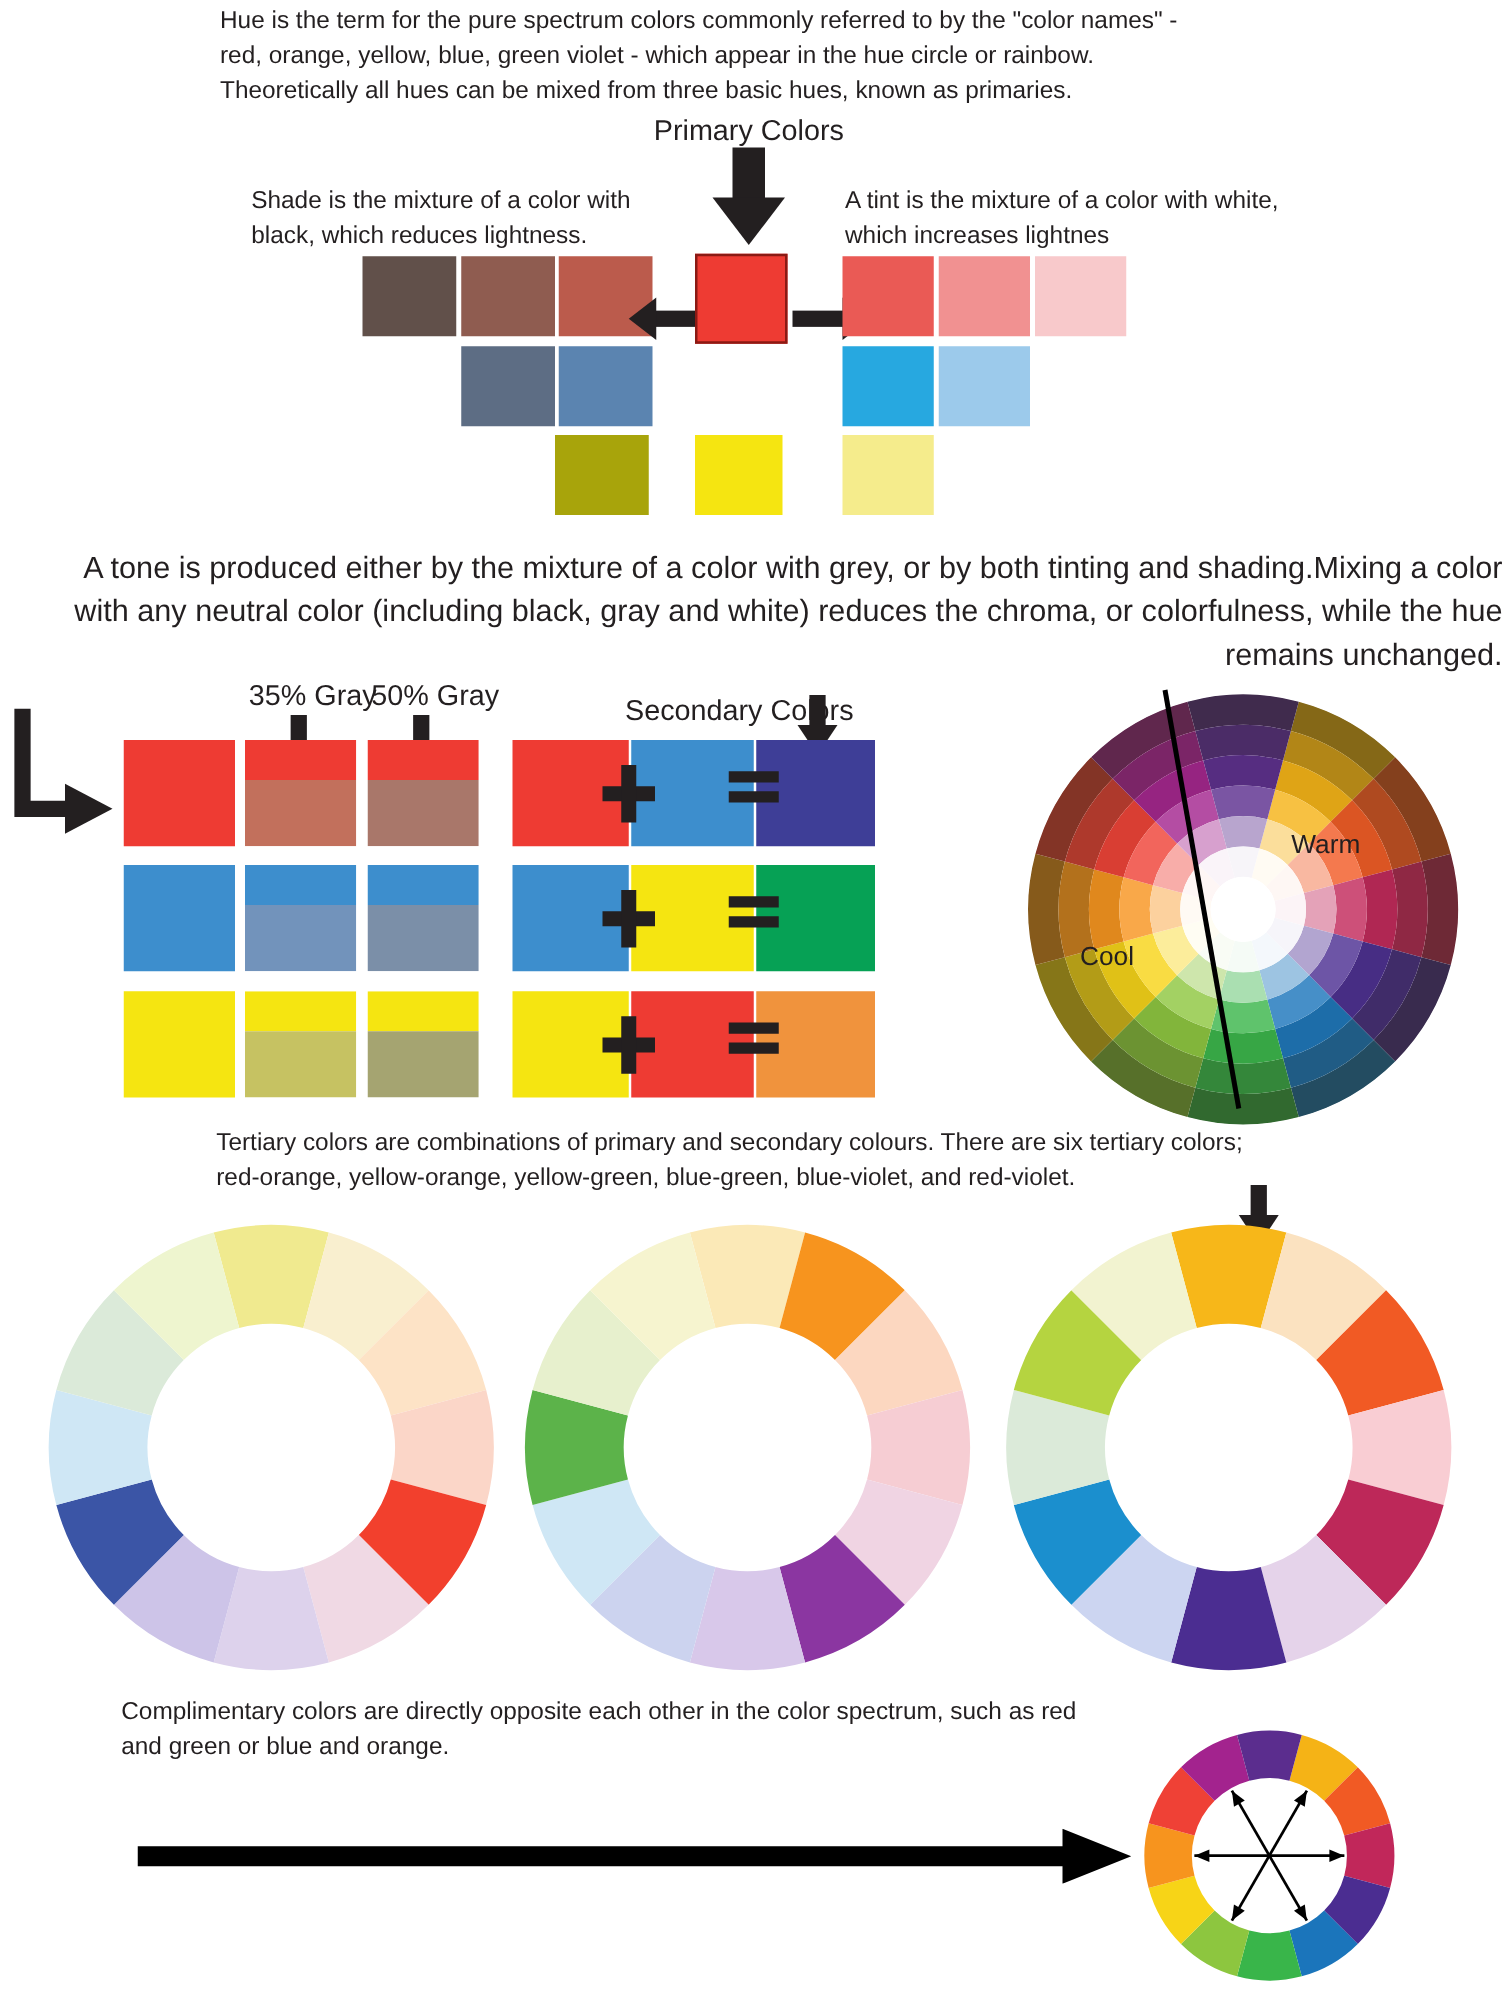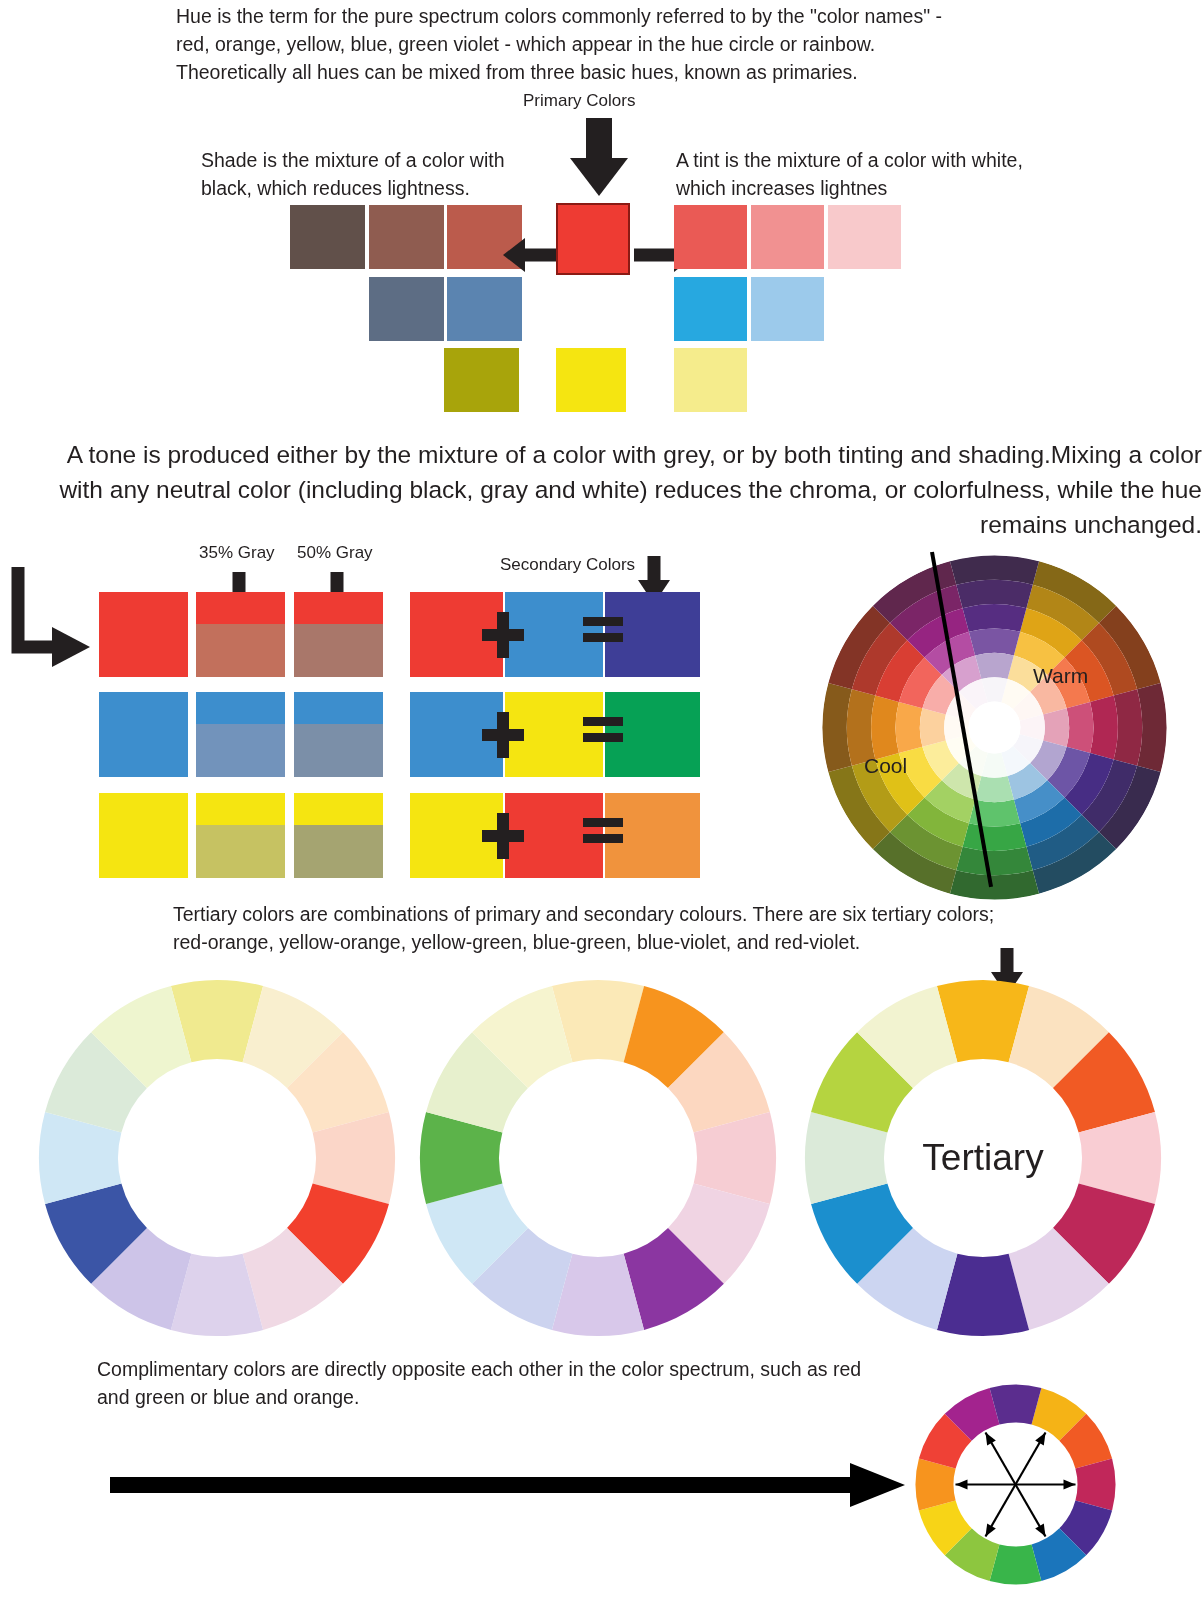--- a/index.html
+++ b/index.html
@@ -3,21 +3,21 @@
 <meta charset="utf-8">
 <style>
   html,body{margin:0;padding:0;background:#ffffff;}
   body{
     width:1202px;height:1600px;position:relative;overflow:hidden;
     font-family:"Liberation Sans", sans-serif;color:#1a1a1a;
   }
   .abs{position:absolute;}
   .txt{font-size:19.5px;line-height:28px;color:#231f20;}
   .txt-lg{font-size:24.5px;line-height:35px;color:#231f20;}
-  .lbl{font-size:17px;color:#231f20;}
+  .lbl{font-size:23px;color:#231f20;}
 
   
   .arrow-down{position:absolute;}
   .arrow-down .shaft{position:absolute;left:50%;transform:translateX(-50%);background:#231f20;}
   .arrow-down .head{position:absolute;left:50%;transform:translateX(-50%);width:0;height:0;
                     border-left:solid transparent;border-right:solid transparent;border-top:solid #231f20;}
   .arrow-left,.arrow-right{position:absolute;}
   .arrow-left .shaft,.arrow-right .shaft{position:absolute;top:50%;transform:translateY(-50%);background:#231f20;}
   .arrow-left .head,.arrow-right .head{position:absolute;top:50%;transform:translateY(-50%);width:0;height:0;
                     border-top:solid transparent;border-bottom:solid transparent;}
@@ -307,23 +307,20 @@
       <path d="M351.93479707945414 133.9302099717513 A178 178 0 0 1 351.93479707945414 226.0697900282487 L275.62665680261773 205.62308546514956 A99 99 0 0 0 275.62665680261773 154.37691453485044 Z" fill="#f9cdd3"></path>
       <path d="M351.93479707945414 226.0697900282487 A178 178 0 0 1 305.86500705120545 305.86500705120545 L250.0035713374682 250.0035713374682 A99 99 0 0 0 275.62665680261773 205.62308546514956 Z" fill="#bd2859"></path>
       <path d="M305.86500705120545 305.86500705120545 A178 178 0 0 1 226.0697900282487 351.93479707945414 L205.62308546514956 275.62665680261773 A99 99 0 0 0 250.0035713374682 250.0035713374682 Z" fill="#e5d3ea"></path>
       <path d="M226.0697900282487 351.93479707945414 A178 178 0 0 1 133.93020997175128 351.93479707945414 L154.37691453485044 275.62665680261773 A99 99 0 0 0 205.62308546514956 275.62665680261773 Z" fill="#4b2d91"></path>
       <path d="M133.93020997175128 351.93479707945414 A178 178 0 0 1 54.13499294879455 305.86500705120545 L109.9964286625318 250.0035713374682 A99 99 0 0 0 154.37691453485044 275.62665680261773 Z" fill="#ccd5f1"></path>
       <path d="M54.13499294879455 305.86500705120545 A178 178 0 0 1 8.065202920545858 226.06979002824875 L84.37334319738225 205.6230854651496 A99 99 0 0 0 109.9964286625318 250.0035713374682 Z" fill="#1b8fce"></path>
       <path d="M8.065202920545858 226.06979002824875 A178 178 0 0 1 8.065202920545829 133.93020997175137 L84.37334319738223 154.37691453485047 A99 99 0 0 0 84.37334319738225 205.6230854651496 Z" fill="#dbead9"></path>
       <path d="M8.065202920545829 133.93020997175137 A178 178 0 0 1 54.13499294879452 54.13499294879455 L109.99642866253178 109.9964286625318 A99 99 0 0 0 84.37334319738223 154.37691453485047 Z" fill="#b5d440"></path>
       <path d="M54.13499294879452 54.13499294879455 A178 178 0 0 1 133.93020997175134 8.065202920545829 L154.37691453485047 84.37334319738224 A99 99 0 0 0 109.99642866253178 109.9964286625318 Z" fill="#f2f3d0"></path>
     </svg>
-  <div class="hole" style="left:82px;top:82px;width:196px;height:196px;">
-    <span>Tertiary</span>
-  </div>
 </div>
 
 <div class="abs txt" style="left:97px;top:1355px;width:800px;">Complimentary colors are directly opposite each other in the color spectrum, such as red and green or blue and orange.</div>
 
 <svg class="abs" style="left:110px;top:1463px;" width="795" height="44" viewBox="0 0 795 44">
   <rect x="0" y="14" width="752" height="16" fill="#000"></rect>
   <path d="M740 0 L795 22 L740 44 Z" fill="#000"></path>
 </svg>
 
 <div class="abs" style="left:913px;top:1382px;width:205px;height:205px;">

